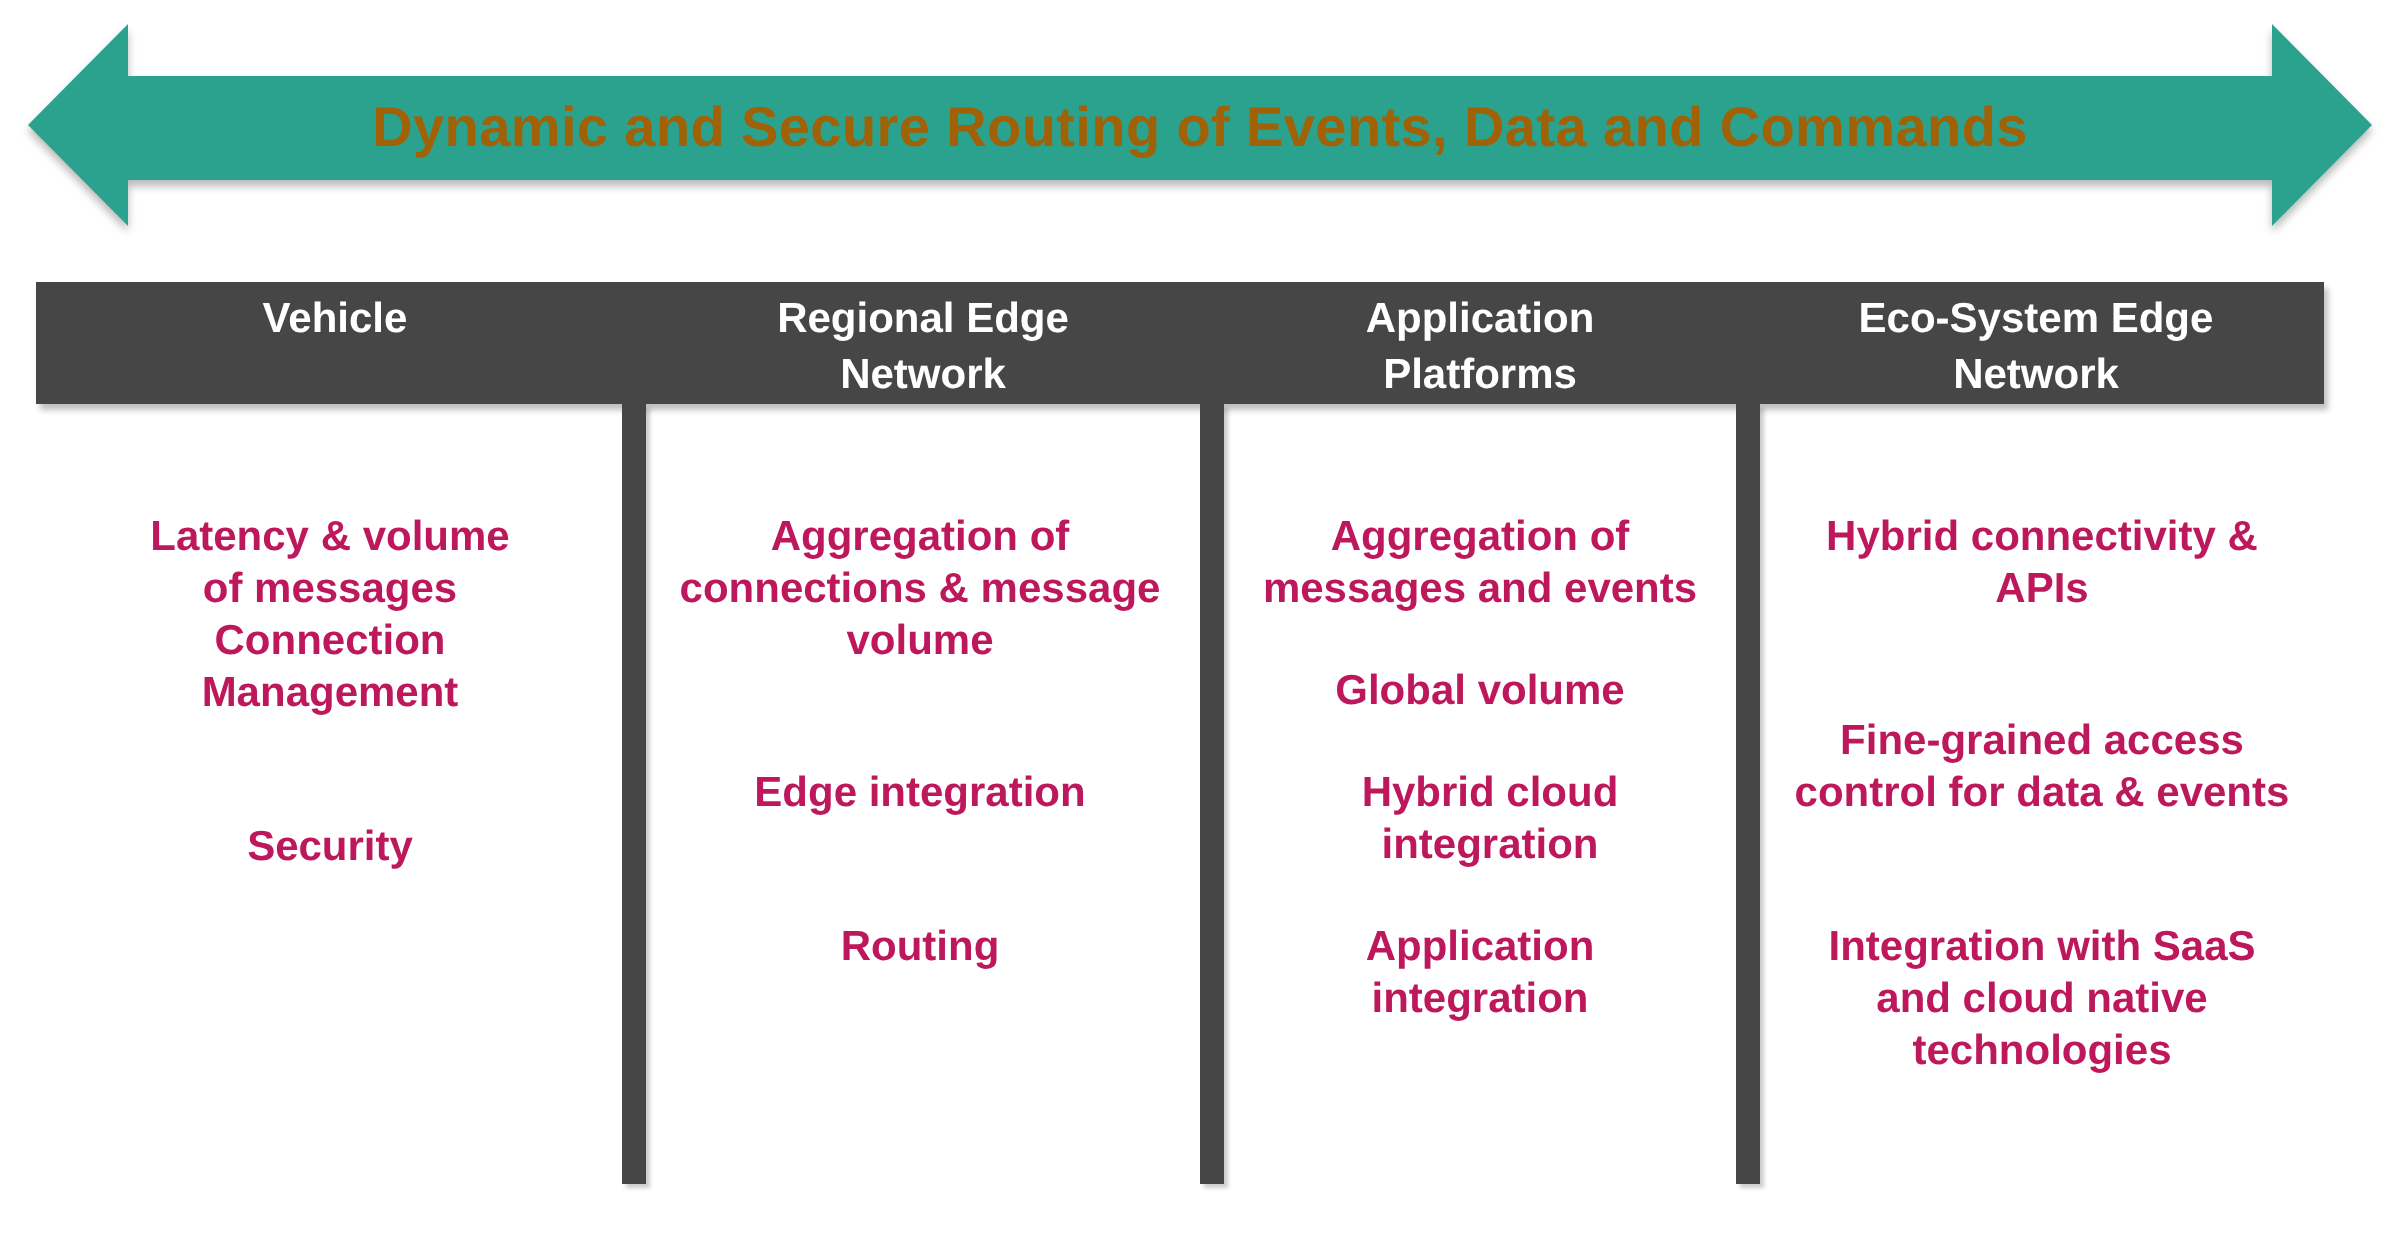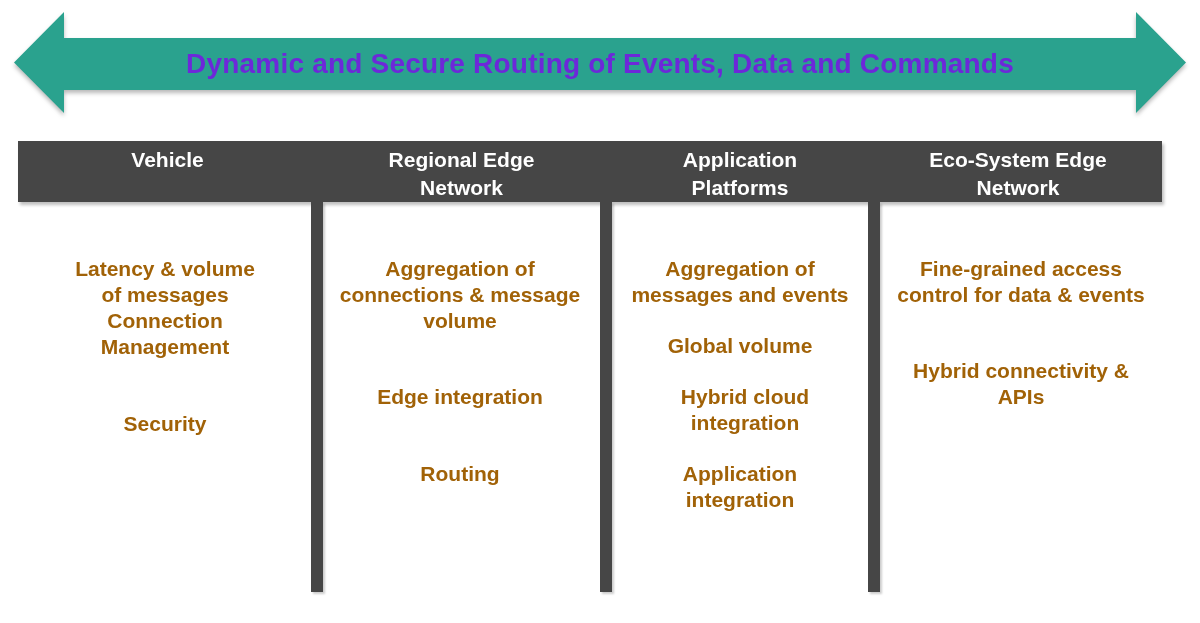--- a/index.html
+++ b/index.html
@@ -8,21 +8,21 @@
 
   .stage { position: absolute; left: 0; top: 0; width: 1200px; height: 623px; }
 
   
   .banner { position: absolute; left: 14px; top: 12px; width: 1172px; height: 101px; }
   .banner svg { position: absolute; left: 0; top: 0; width: 100%; height: 100%;
                 filter: drop-shadow(0 3px 2px rgba(0,0,0,0.28)); }
   .banner-title {
     position: absolute; left: 60px; right: 60px; top: 26px; height: 52px;
     display: flex; align-items: center; justify-content: center;
-    color: #6d28d9; font-size: 28px; font-weight: bold; letter-spacing: 0.2px;
+    color: #a16207; font-size: 28px; font-weight: bold; letter-spacing: 0.2px;
     white-space: nowrap;
   }
 
   
   .header-bar {
     position: absolute; left: 18px; top: 141px; width: 1144px; height: 61px;
     background: #464646; display: flex;
     box-shadow: 2px 3px 3px rgba(0,0,0,0.25);
   }
   .hcell {
@@ -41,21 +41,21 @@
     position: absolute; top: 202px; height: 390px; width: 12px;
     background: #464646; box-shadow: 2px 2px 2px rgba(0,0,0,0.2);
   }
   .divider.d1 { left: 311px; }
   .divider.d2 { left: 600px; }
   .divider.d3 { left: 868px; }
 
   
   .col { position: absolute; top: 202px; height: 390px; }
   .col .item {
-    color: #a16207; font-size: 21px; font-weight: bold; line-height: 26px;
+    color: #be185d; font-size: 21px; font-weight: bold; line-height: 26px;
     text-align: center; white-space: pre-line;
     margin-left: auto; margin-right: auto;
   }
   .col1 { left: 18px;  width: 294px; }
   .col2 { left: 322px; width: 276px; }
   .col3 { left: 612px; width: 256px; }
   .col4 { left: 880px; width: 282px; }
 
   .col1 .item:nth-child(1) { margin-top: 54px; }
   .col1 .item:nth-child(2) { }
@@ -117,19 +117,22 @@
   <div class="col col3">
       <div class="item">Aggregation of
 messages and events</div>
       <div class="item">Global volume</div>
       <div class="item">Hybrid cloud
 integration</div>
       <div class="item">Application
 integration</div>
     </div>
   <div class="col col4">
+      <div class="item">Hybrid connectivity &amp;
+APIs</div>
       <div class="item">Fine-grained access
 control for data &amp; events</div>
-      <div class="item">Hybrid connectivity &amp;
-APIs</div>
+      <div class="item">Integration with SaaS
+and cloud native
+technologies</div>
     </div>
 
 </div>
 
 </body></html>

